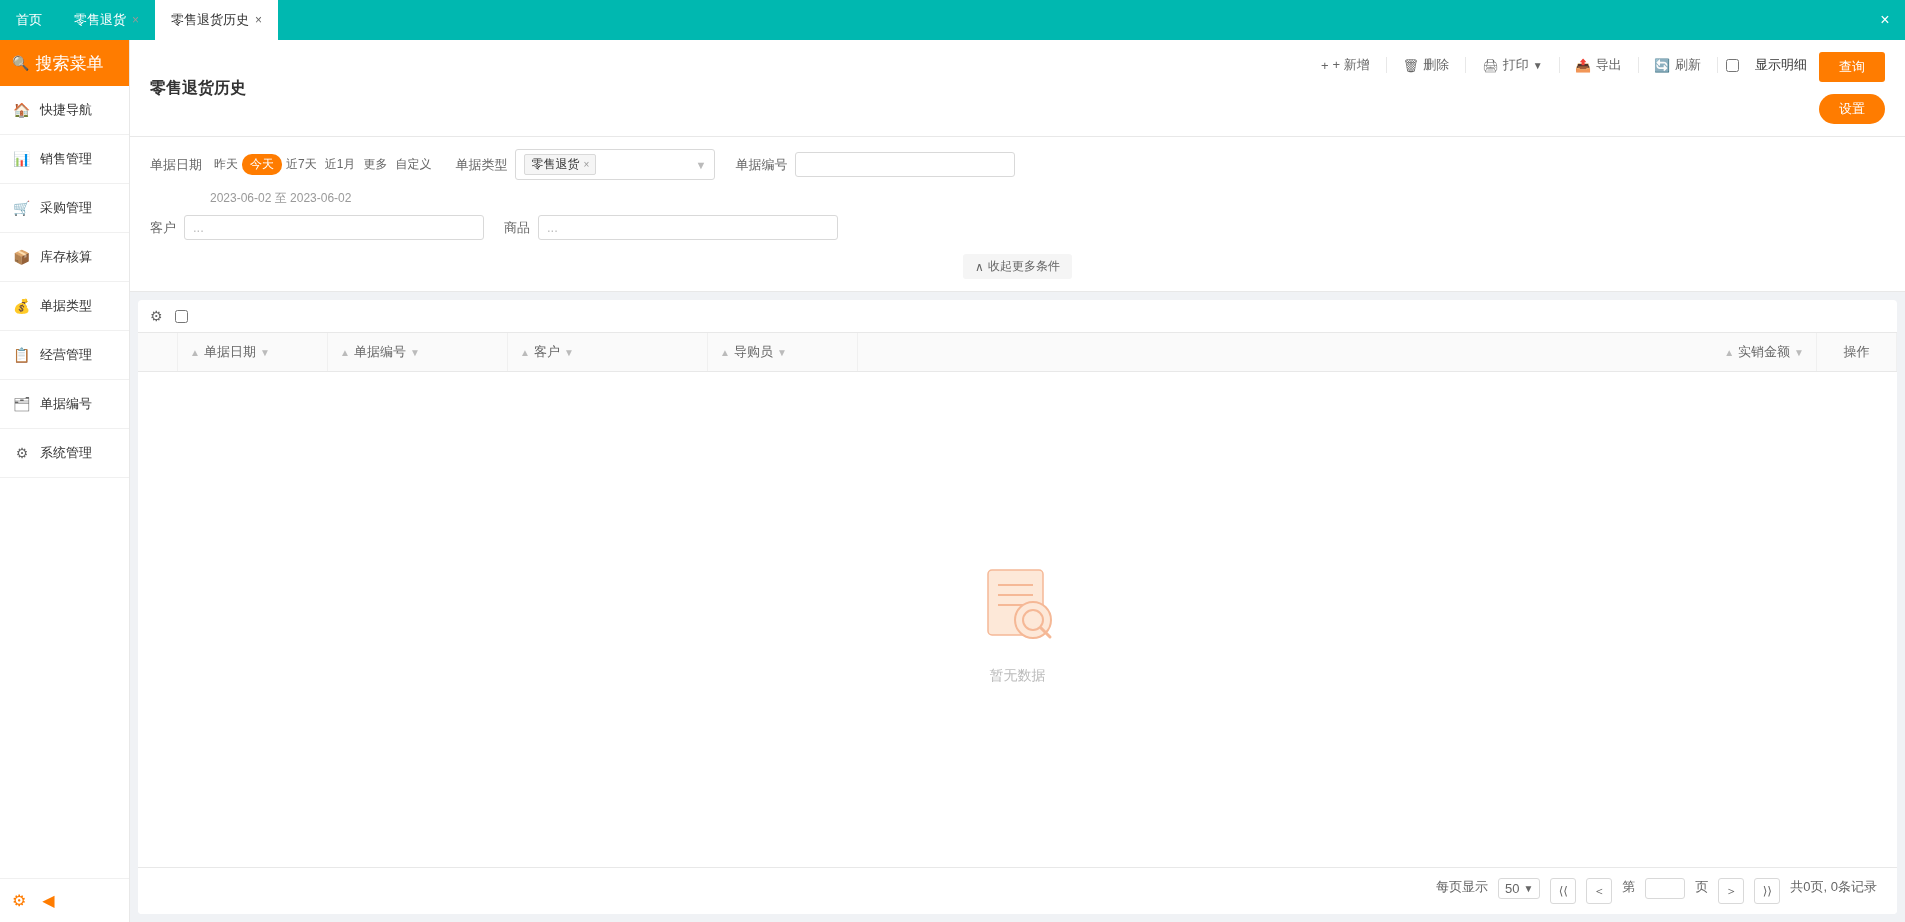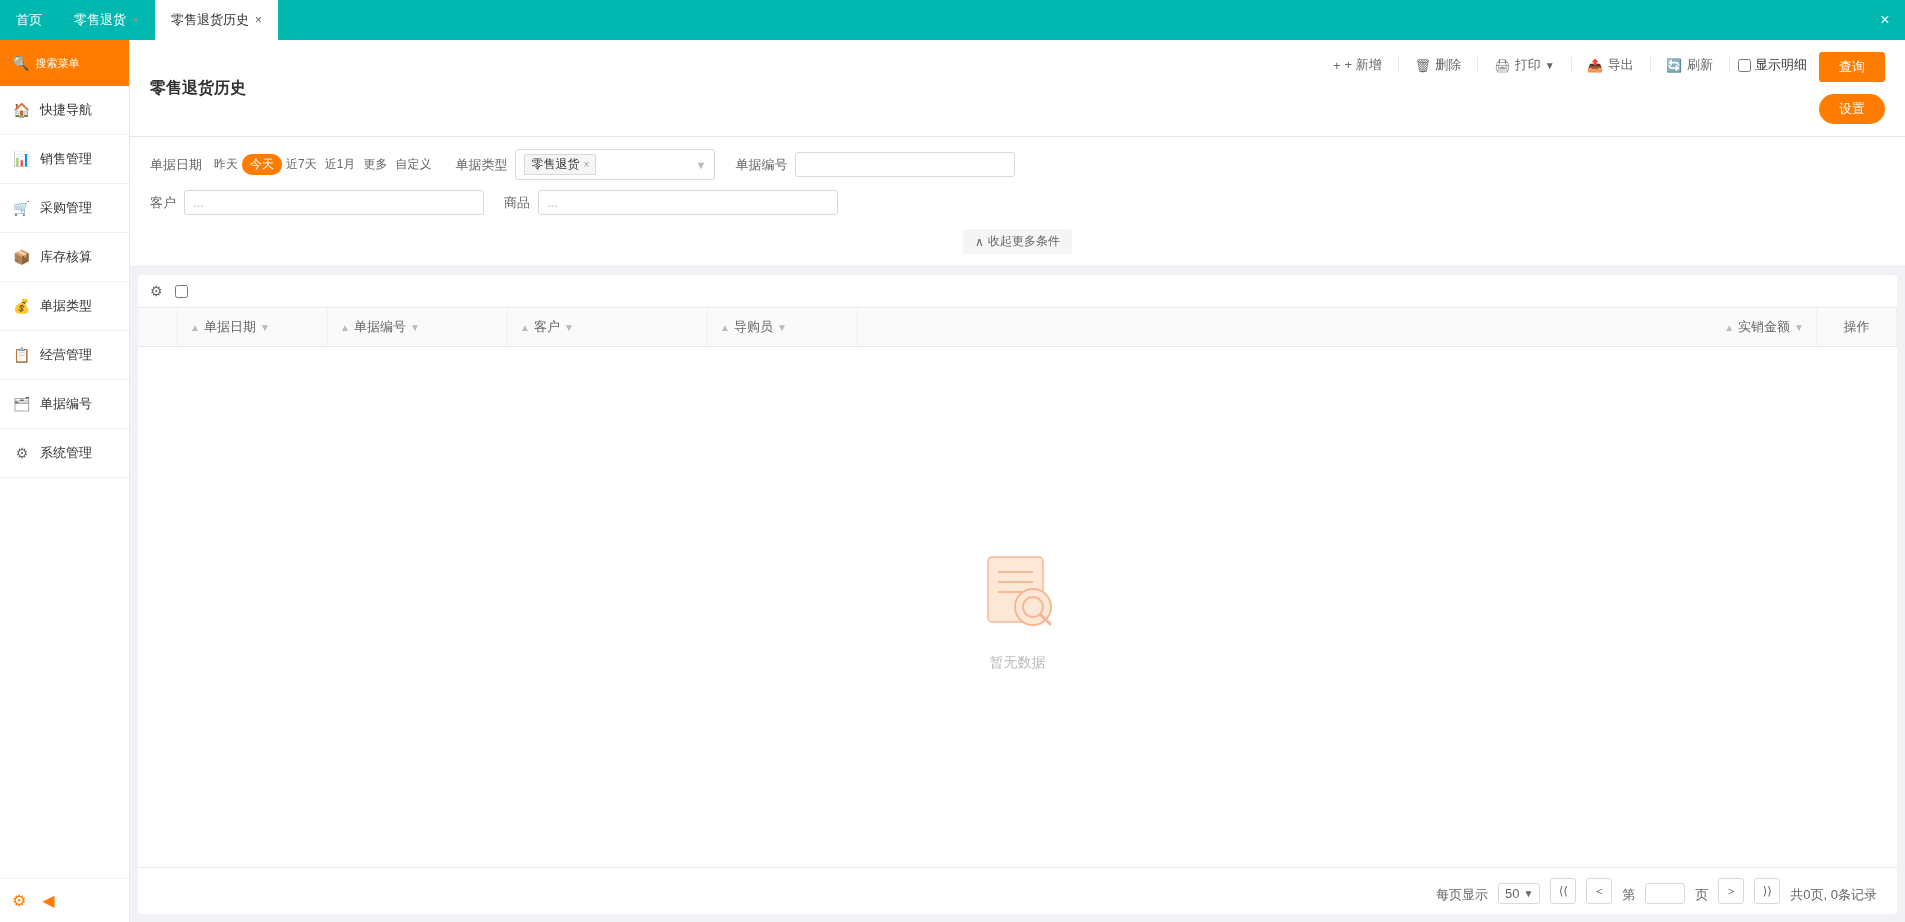--- a/index.html
+++ b/index.html
@@ -79,21 +79,21 @@
       padding: 0 12px;
       cursor: pointer;
     }
     .sidebar-search-icon {
       color: #fff;
       font-size: 14px;
       margin-right: 6px;
     }
     .sidebar-search-label {
       color: #fff;
-      font-size: 11px;
+      font-size: 17px;
     }
     .sidebar-item {
       display: flex;
       align-items: center;
       padding: 14px 12px;
       cursor: pointer;
       font-size: 13px;
       color: #333;
       border-bottom: 1px solid #f0f0f0;
     }
@@ -175,21 +175,21 @@
       margin-top: 4px;
     }
     .header-top-actions {
       display: flex;
       align-items: center;
       gap: 8px;
     }
     .checkbox-label {
       display: flex;
       align-items: center;
-      gap: 4px;
+      gap: 16px;
       font-size: 13px;
       color: #333;
       cursor: pointer;
     }
 
     
     .filter-area {
       background: #fff;
       padding: 12px 20px;
       border-bottom: 1px solid #e8e8e8;
@@ -349,21 +349,21 @@
       gap: 12px;
     }
     .empty-icon {
       width: 100px;
       height: 100px;
     }
 
     
     .pagination {
       display: flex;
-      align-items: flex-end;
+      align-items: flex-start;
       justify-content: flex-end;
       padding: 10px 20px;
       border-top: 1px solid #e8e8e8;
       font-size: 13px;
       color: #666;
       gap: 10px;
       flex-shrink: 0;
       background: #fff;
     }
     .page-size-select {
@@ -541,20 +541,21 @@
             <span style="flex:1"></span>
             <span style="color:#bbb; font-size:11px;">▼</span>
           </div>
         </div>
 
         <div class="filter-item">
           <span class="filter-label">单据编号</span>
           <input type="text" class="filter-input" style="min-width: 220px;">
         </div>
       </div>
+      <div style="font-size:12px; color:#999; margin-left: 60px; margin-bottom:8px;">2023-06-02 至 2023-06-02</div>
       <div class="filter-row">
 
         <div class="filter-item">
           <span class="filter-label">客户</span>
           <div class="filter-placeholder" style="min-width:300px;">
             <span style="flex:1; color:#bbb;">...</span>
           </div>
         </div>
 
         <div class="filter-item">

